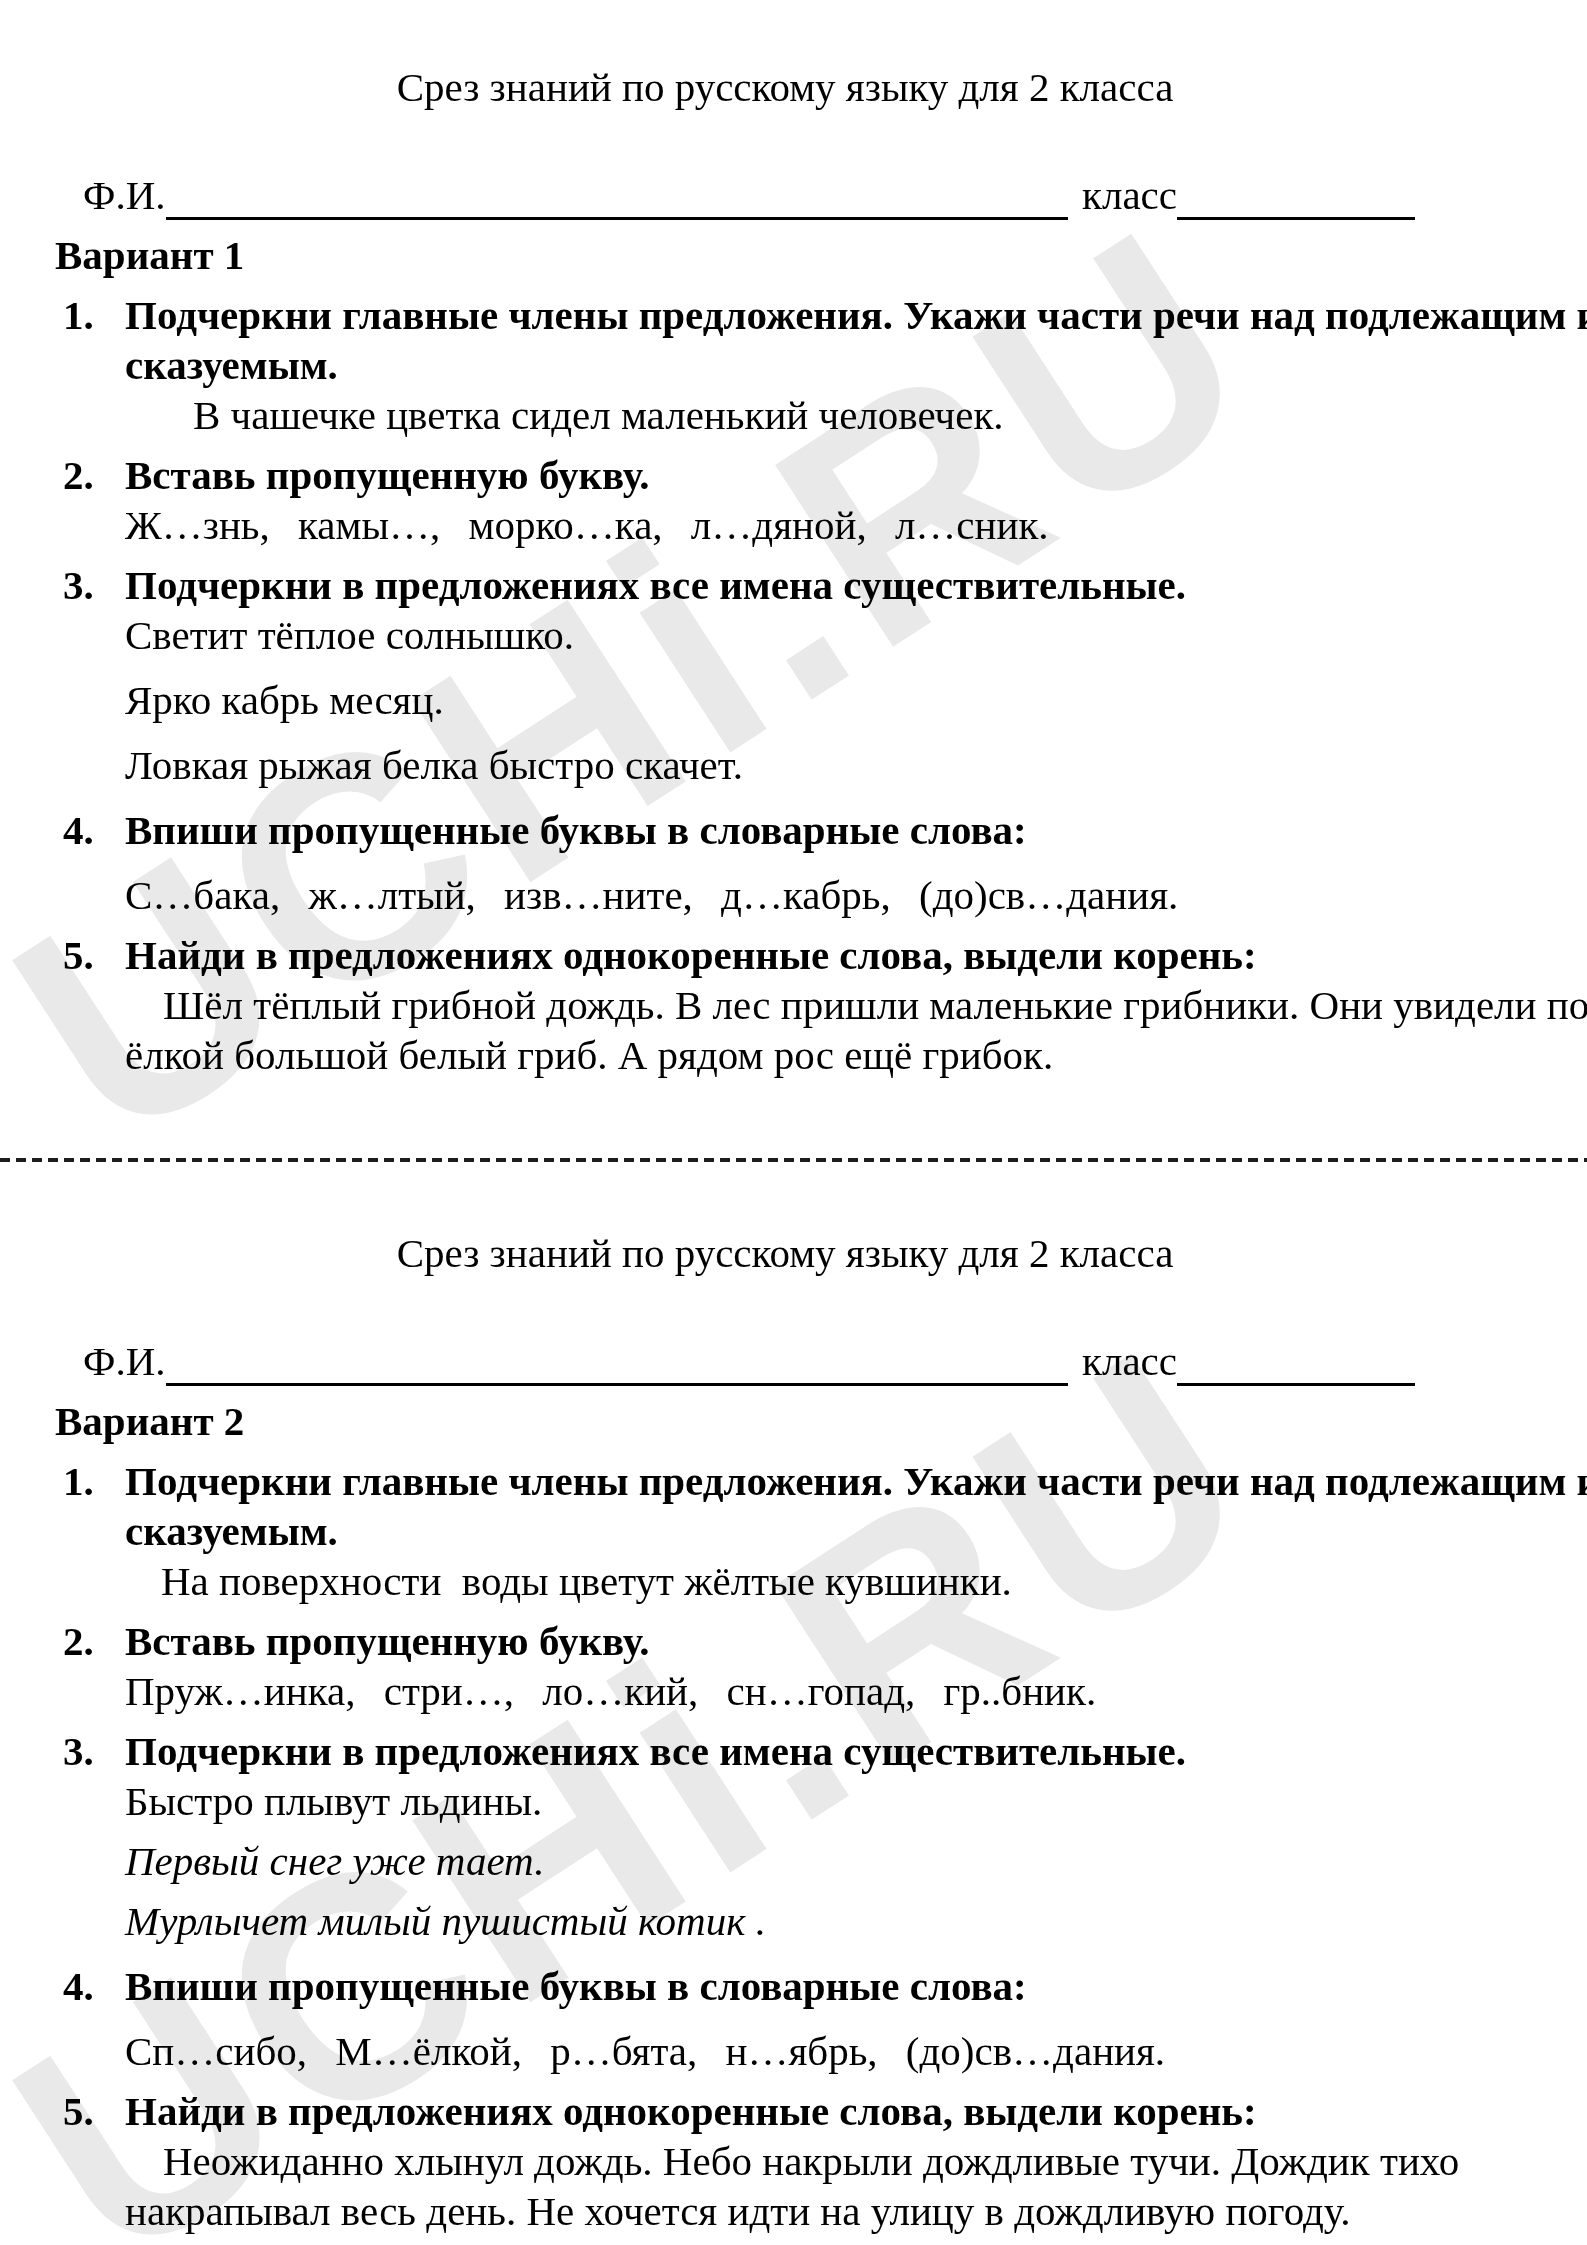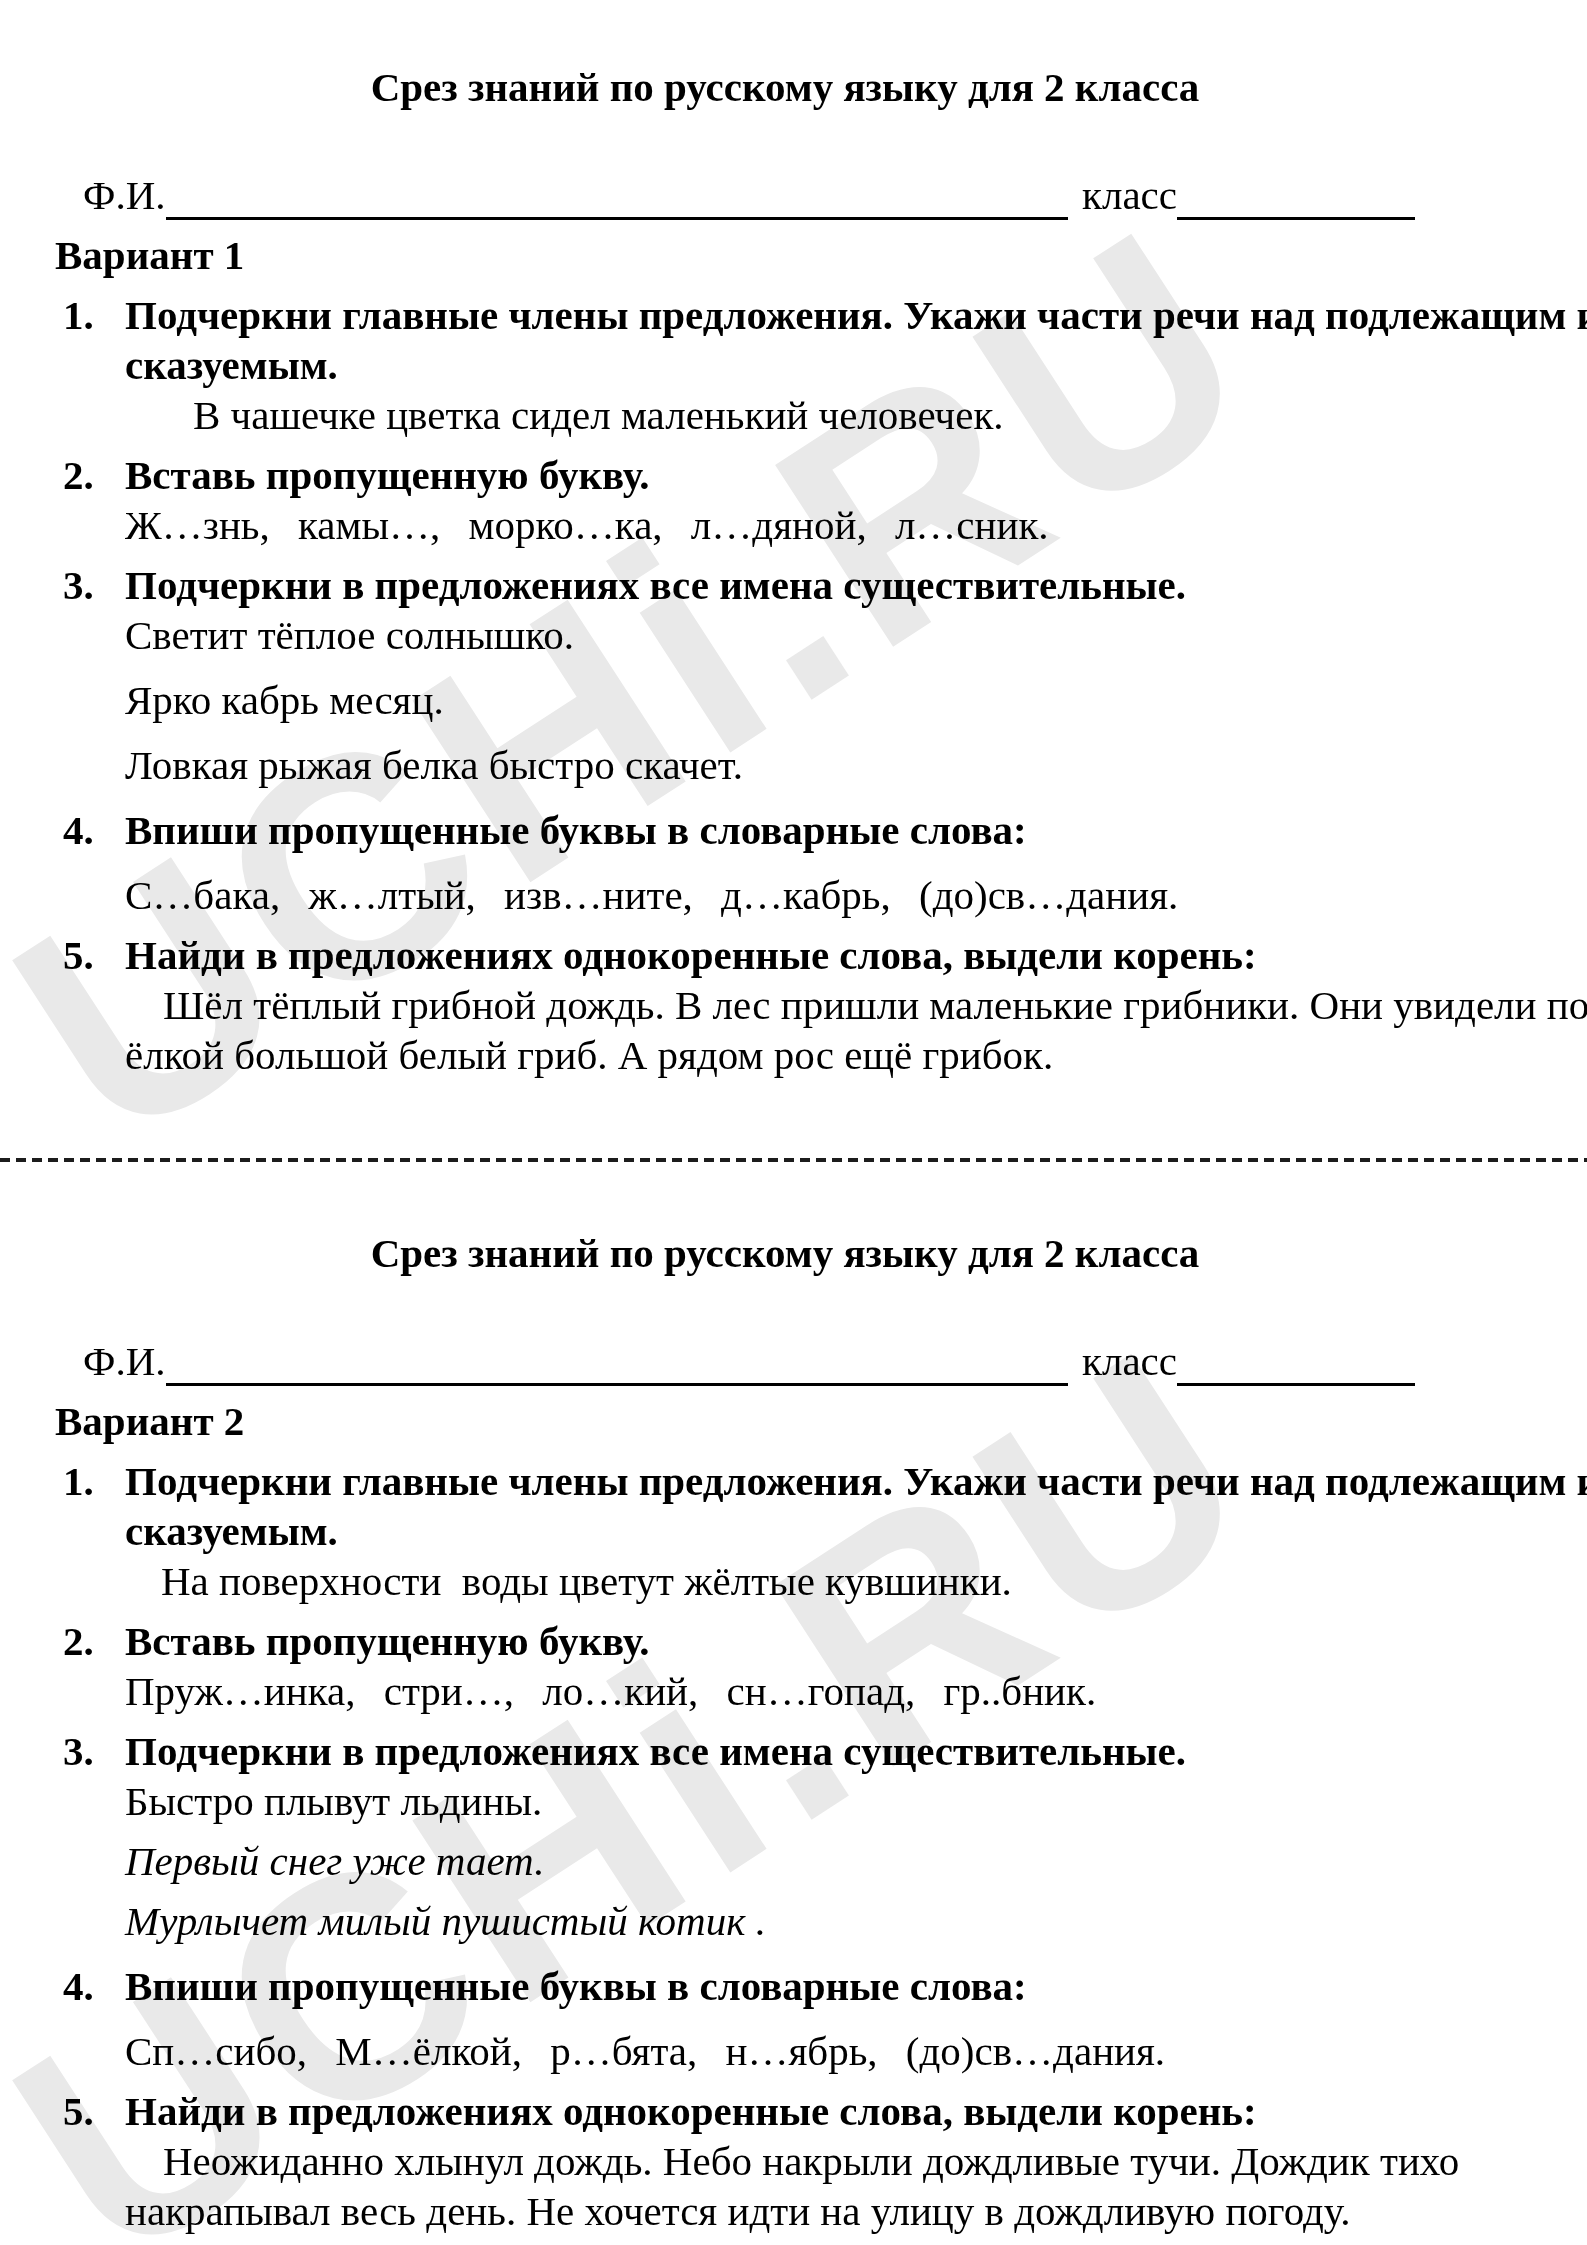--- a/index.html
+++ b/index.html
@@ -32,21 +32,21 @@
     transform-origin:0 50%;
     pointer-events:none;
     user-select:none;
   }
   .wm1{left:55px;top:880px;}
   .wm2{left:55px;top:2000px;}
   .wm3{left:925px;top:2290px;}
   
   .doc-title{
     text-align:center;
-    font-weight:bold;
+    font-weight:normal;
     white-space:nowrap;
   }
   .variant{
     font-weight:bold;
     margin-top:10px;
   }
   
   .fields-row{
     display:flex;
     align-items:flex-end;

